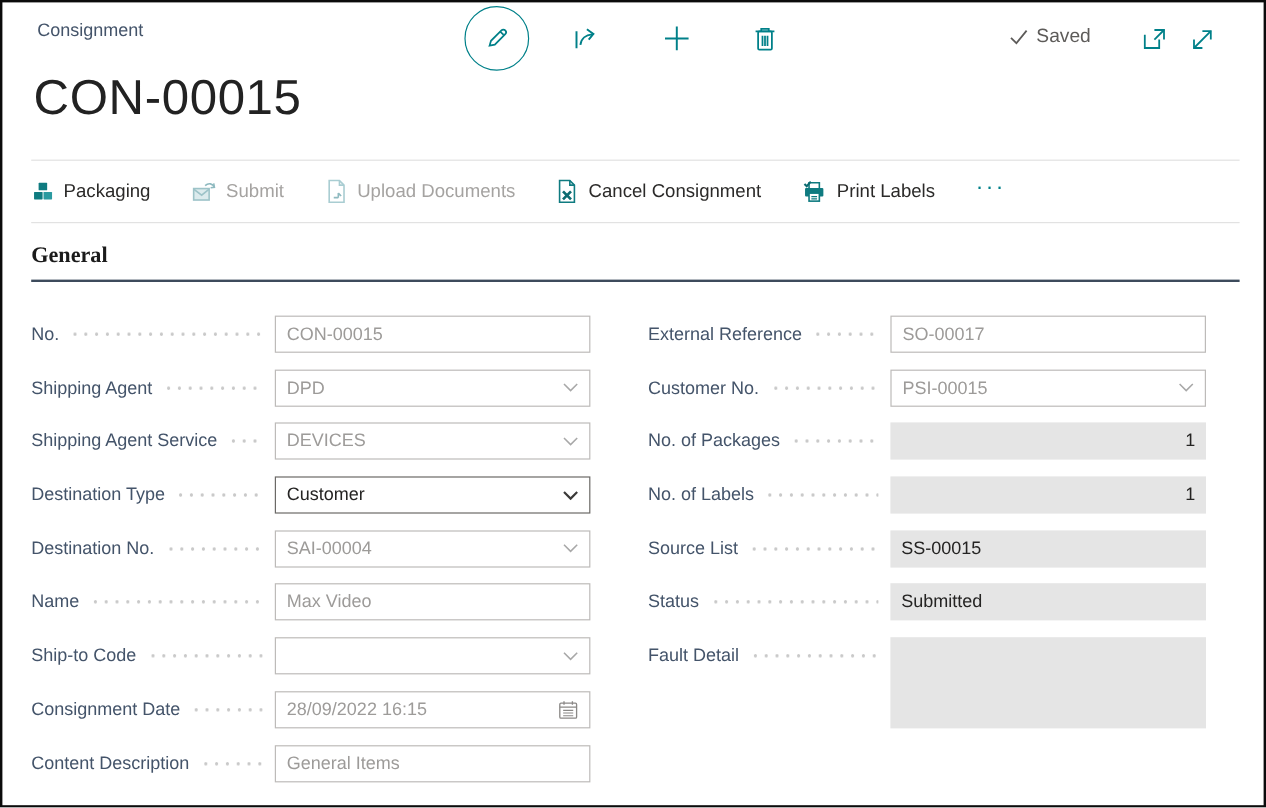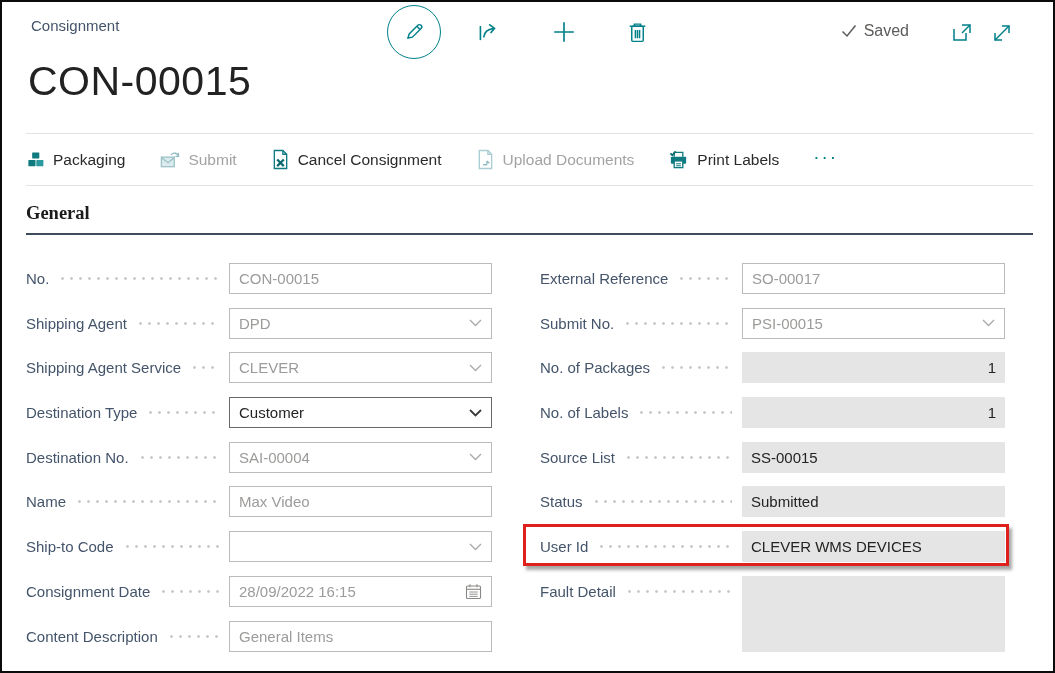--- a/index.html
+++ b/index.html
@@ -149,40 +149,40 @@
         <svg width="21" height="20" viewBox="0 0 22 20" fill="none" stroke="#9dc3c8" stroke-width="1.4">
           <rect x="2.5" y="7" width="13.5" height="10" fill="#dcebed"></rect>
           <path d="M2.5 7.5l7 5.3 6.5-5.3"></path>
           <path d="M12.5 4.5c3-2.8 6.8-1.8 8 1.2" stroke="#8fbac0"></path>
           <path d="M20 2.5l.6 3.4-3.3.4" stroke="#8fbac0"></path>
         </svg>
       </span>
       <span>Submit</span>
     </button>
 
+    <button class="action disabled">
+      <span>
+        <svg width="19" height="21" viewBox="0 0 20 22" fill="none" stroke="#a9cdd2" stroke-width="1.4">
+          <path d="M3.5 1.5h9l4 4v15h-13z"></path>
+          <path d="M12.5 1.5v4h4"></path>
+          <path d="M7.5 16.5h4M11.5 16.5v-4M11.5 12.5l2.5 2.5" stroke="#8fbac0"></path>
+        </svg>
+      </span>
+      <span>Upload Documents</span>
+    </button>
+
     <button class="action">
       <span>
         <svg width="19" height="21" viewBox="0 0 20 22" fill="none" stroke="#0f7b80" stroke-width="1.4">
           <path d="M3.5 1.5h9l4 4v15h-13z"></path>
           <path d="M12.5 1.5v4h4"></path>
           <path d="M6.5 11l7 7M13.5 11l-7 7" stroke-width="2.4" stroke="#0c6b70"></path>
         </svg>
       </span>
       <span>Cancel Consignment</span>
-    </button>
-
-    <button class="action disabled">
-      <span>
-        <svg width="19" height="21" viewBox="0 0 20 22" fill="none" stroke="#a9cdd2" stroke-width="1.4">
-          <path d="M3.5 1.5h9l4 4v15h-13z"></path>
-          <path d="M12.5 1.5v4h4"></path>
-          <path d="M7.5 16.5h4M11.5 16.5v-4M11.5 12.5l2.5 2.5" stroke="#8fbac0"></path>
-        </svg>
-      </span>
-      <span>Upload Documents</span>
     </button>
 
     <button class="action">
       <span>
         <svg width="21" height="21" viewBox="0 0 22 22" fill="none">
           <path d="M6.5 8V3.5h9V8" stroke="#0f7b80" stroke-width="1.4"></path>
           <rect x="3" y="8" width="16" height="7.5" rx="1" fill="#0f7b80"></rect>
           <rect x="6.5" y="12.5" width="9" height="7" fill="#fff" stroke="#0f7b80" stroke-width="1.4"></rect>
           <path d="M8.5 15.5h5M8.5 17.5h5" stroke="#0f7b80" stroke-width="1.1"></path>
           <path d="M2.5 4.5l2 2L8 2.5" stroke="#0c6b70" stroke-width="1.8"></path>
@@ -222,21 +222,21 @@
                 <path d="M1 1l5.5 5.5L12 1"></path>
               </svg>
           </span>
         </div>
       </div>
 
       <div class="row">
         <span class="flabel">Shipping Agent Service</span>
         <span class="dots"></span>
         <div class="vbox bordered">
-          <span class="val">CLEVER</span>
+          <span class="val">DEVICES</span>
           <span class="chev">
             <svg width="13" height="8" viewBox="0 0 13 8" fill="none" stroke="currentColor" stroke-width="1.3">
                 <path d="M1 1l5.5 5.5L12 1"></path>
               </svg>
           </span>
         </div>
       </div>
 
       <div class="row">
         <span class="flabel">Destination Type</span>
@@ -315,21 +315,21 @@
 
       <div class="row">
         <span class="flabel">External Reference</span>
         <span class="dots"></span>
         <div class="vbox bordered">
           <span class="val">SO-00017</span>
         </div>
       </div>
 
       <div class="row">
-        <span class="flabel">Submit No.</span>
+        <span class="flabel">Customer No.</span>
         <span class="dots"></span>
         <div class="vbox bordered">
           <span class="val">PSI-00015</span>
           <span class="chev">
             <svg width="13" height="8" viewBox="0 0 13 8" fill="none" stroke="currentColor" stroke-width="1.3">
                 <path d="M1 1l5.5 5.5L12 1"></path>
               </svg>
           </span>
         </div>
       </div>
@@ -359,28 +359,20 @@
       </div>
 
       <div class="row">
         <span class="flabel">Status</span>
         <span class="dots"></span>
         <div class="vbox fill">
           <span class="val">Submitted</span>
         </div>
       </div>
 
-      <div class="row">
-        <div class="red-box"></div>
-        <span class="flabel">User Id</span>
-        <span class="dots"></span>
-        <div class="vbox fill">
-          <span class="val">CLEVER WMS DEVICES</span>
-        </div>
-      </div>
 
       <div class="row">
         <span class="flabel">Fault Detail</span>
         <span class="dots"></span>
         <div class="vbox fill tall">
           <span class="val"></span>
         </div>
       </div>
 
     </div>

